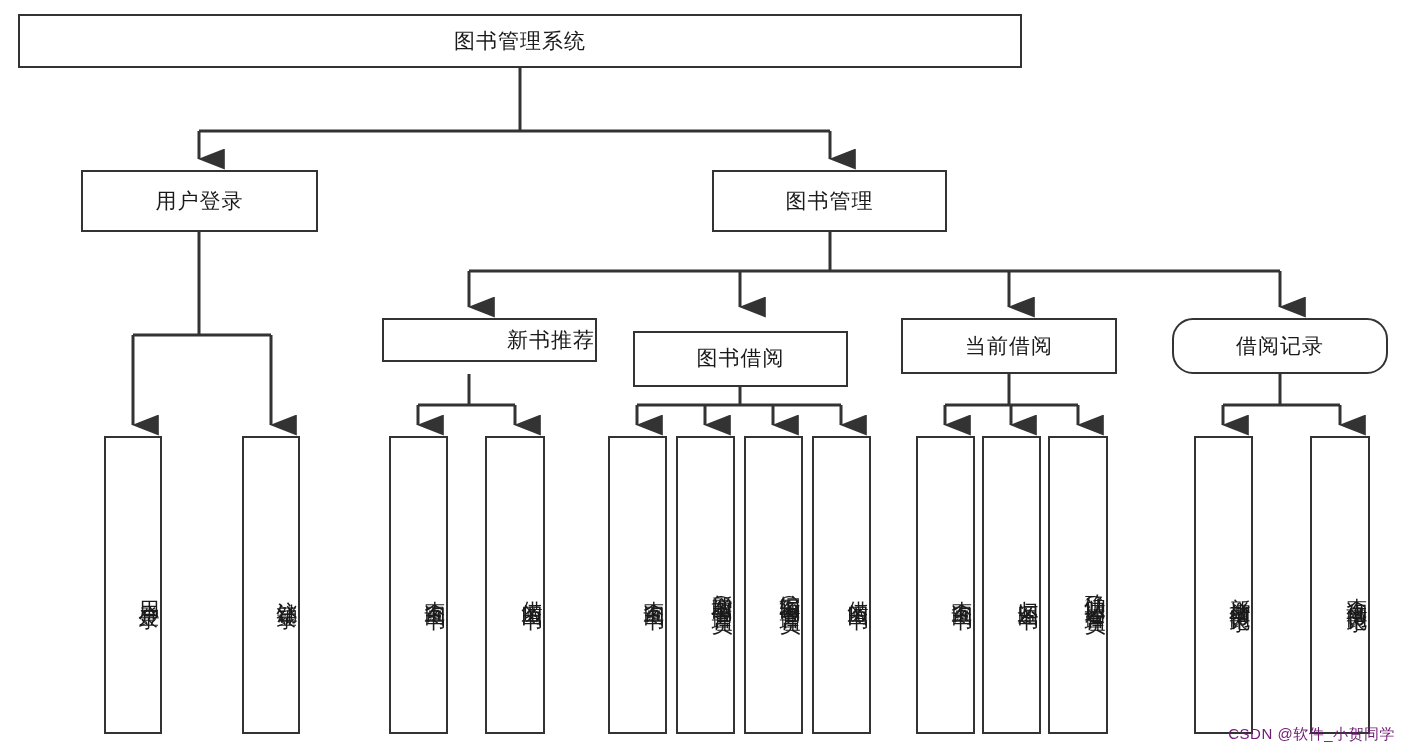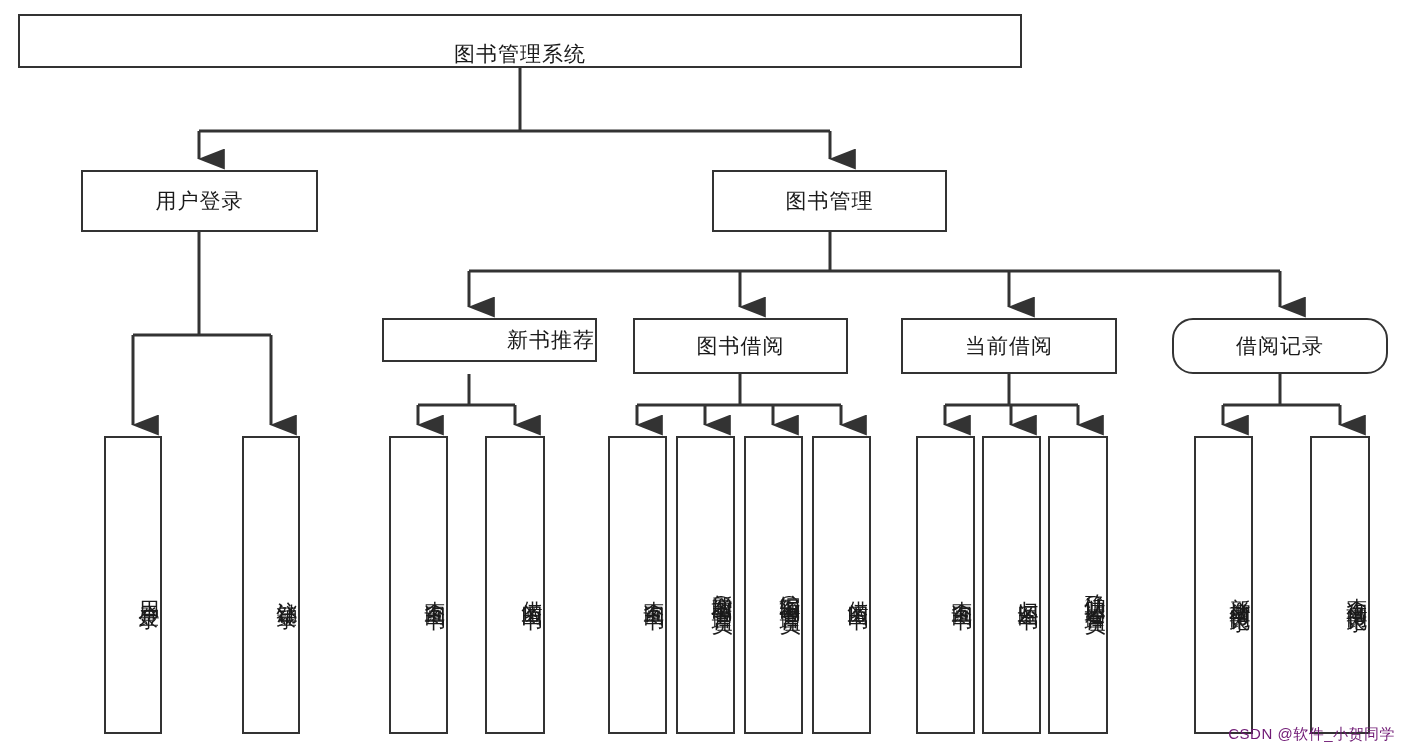--- a/index.html
+++ b/index.html
@@ -114,33 +114,33 @@
         <line x1="841" y1="405" x2="841" y2="425" marker-end="url(#arrowhead)"></line>
         <line x1="945" y1="405" x2="945" y2="425" marker-end="url(#arrowhead)"></line>
         <line x1="1011" y1="405" x2="1011" y2="425" marker-end="url(#arrowhead)"></line>
         <line x1="1078" y1="405" x2="1078" y2="425" marker-end="url(#arrowhead)"></line>
         <line x1="1223" y1="405" x2="1223" y2="425" marker-end="url(#arrowhead)"></line>
         <line x1="1340" y1="405" x2="1340" y2="425" marker-end="url(#arrowhead)"></line>
       </g>
   </svg>
 
   <div id="nodes-layer">
-      <div class="node horizontal" style="left: 18px; top: 14px; width: 1004px; height: 54px; align-items: flex-end;">
+      <div class="node horizontal" style="left: 18px; top: 14px; width: 1004px; height: 54px;">
         <span class="label">图书管理系统</span>
       </div>
       <div class="node horizontal" style="left: 81px; top: 170px; width: 237px; height: 62px;">
         <span class="label">用户登录</span>
       </div>
       <div class="node horizontal" style="left: 712px; top: 170px; width: 235px; height: 62px;">
         <span class="label">图书管理</span>
       </div>
       <div class="node horizontal" style="left: 382px; top: 318px; width: 215px; height: 44px; justify-content: flex-end;">
         <span class="label">新书推荐</span>
       </div>
-      <div class="node horizontal" style="left: 633px; top: 318px; width: 215px; height: 56px;">
+      <div class="node horizontal" style="left: 633px; top: 331px; width: 215px; height: 56px; font-family: Liberation Serif, serif;">
         <span class="label">图书借阅</span>
       </div>
       <div class="node horizontal" style="left: 901px; top: 318px; width: 216px; height: 56px;">
         <span class="label">当前借阅</span>
       </div>
       <div class="node horizontal" style="left: 1172px; top: 318px; width: 216px; height: 56px; border-radius: 21px;">
         <span class="label">借阅记录</span>
       </div>
       <div class="node vertical" style="left: 104px; top: 436px; width: 58px; height: 298px;">
         <span class="label">用户登录</span>

